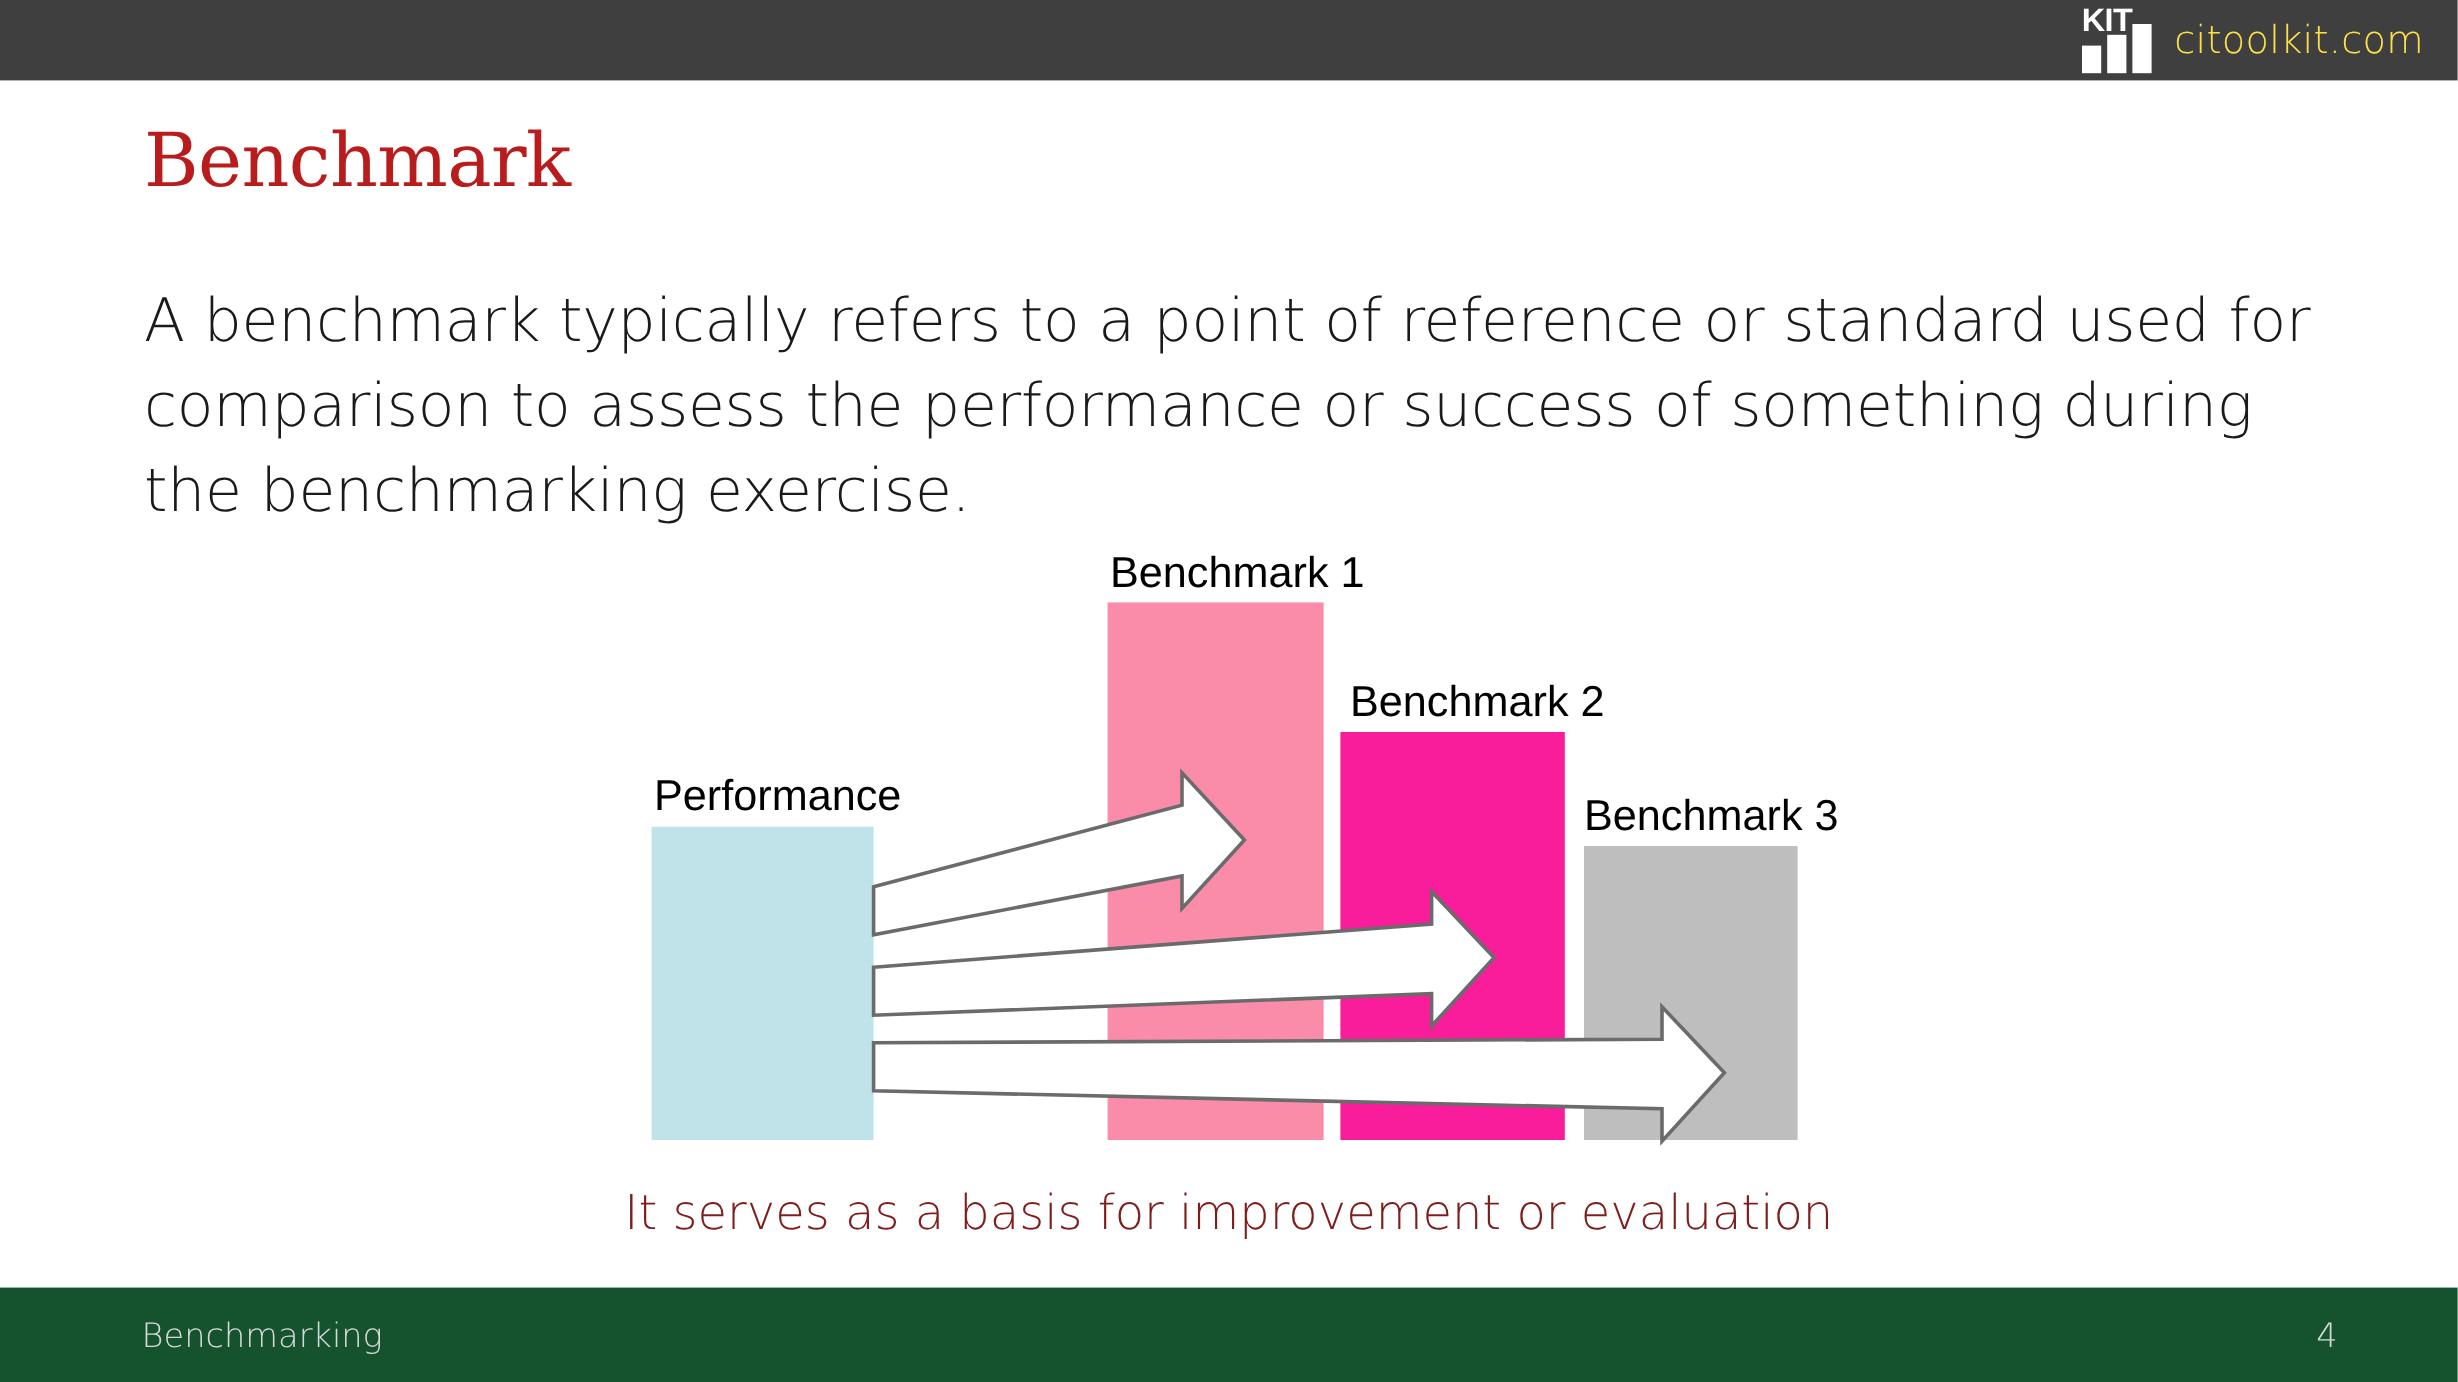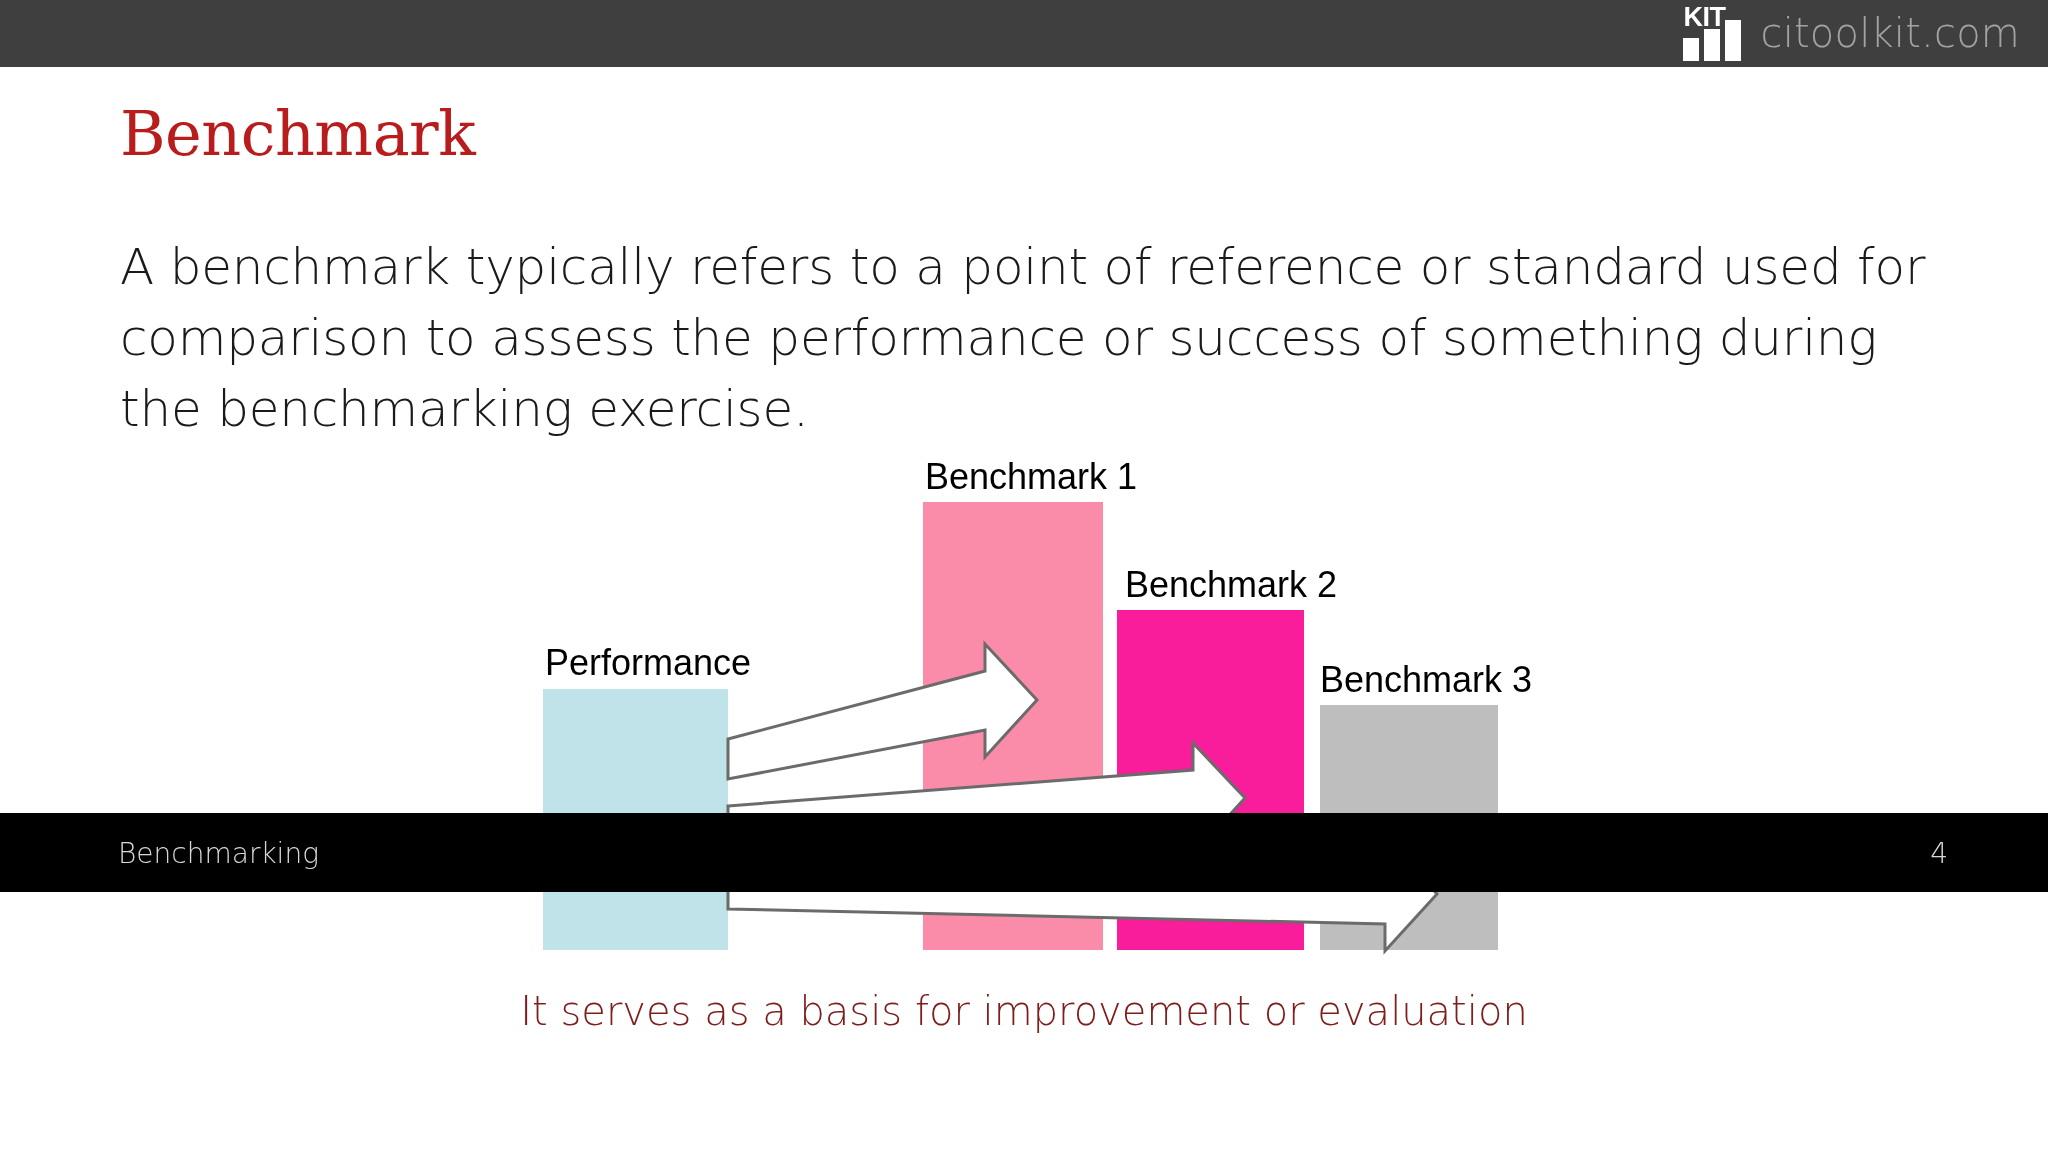--- a/index.html
+++ b/index.html
@@ -10,21 +10,21 @@
   body {
     width: 2048px;
     height: 1152px;
     overflow: hidden;
     font-family: "DejaVu Sans", sans-serif;
   }
 
   .slide {
     position: relative;
     width: 2048px;
-    height: 892px;
+    height: 1152px;
     background: #ffffff;
   }
 
   
   .topbar {
     position: absolute;
     left: 0; top: 0;
     width: 2048px;
     height: 67px;
     background: #3f3f3f;
@@ -68,22 +68,22 @@
     width: 16px;
     background: #ffffff;
     display: block;
   }
   .logo-bars i:nth-child(1) { left: 0px;  height: 23px; }
   .logo-bars i:nth-child(2) { left: 21px; height: 32px; }
   .logo-bars i:nth-child(3) { left: 42px; height: 41px; }
   .brand-text {
     font-family: "DejaVu Sans", sans-serif;
     font-weight: 300;
-    font-size: 40px;
-    color: #a3a3a3;
+    font-size: 32px;
+    color: #fde047;
     letter-spacing: 0.2px;
   }
 
   
   .title {
     position: absolute;
     left: 120px;
     top: 98px;
     font-family: "DejaVu Serif", serif;
     font-size: 62px;
@@ -137,21 +137,21 @@
     color: #7f1d1d;
   }
 
   
   .footer {
     position: absolute;
     left: 0;
     bottom: 0;
     width: 2048px;
     height: 79px;
-    background: #000000;
+    background: #14532d;
   }
   .footer-left {
     position: absolute;
     left: 118px;
     top: 50%;
     transform: translateY(-50%);
     font-family: "DejaVu Sans", sans-serif;
     font-weight: 300;
     font-size: 28px;
     color: #d8d8d8;

